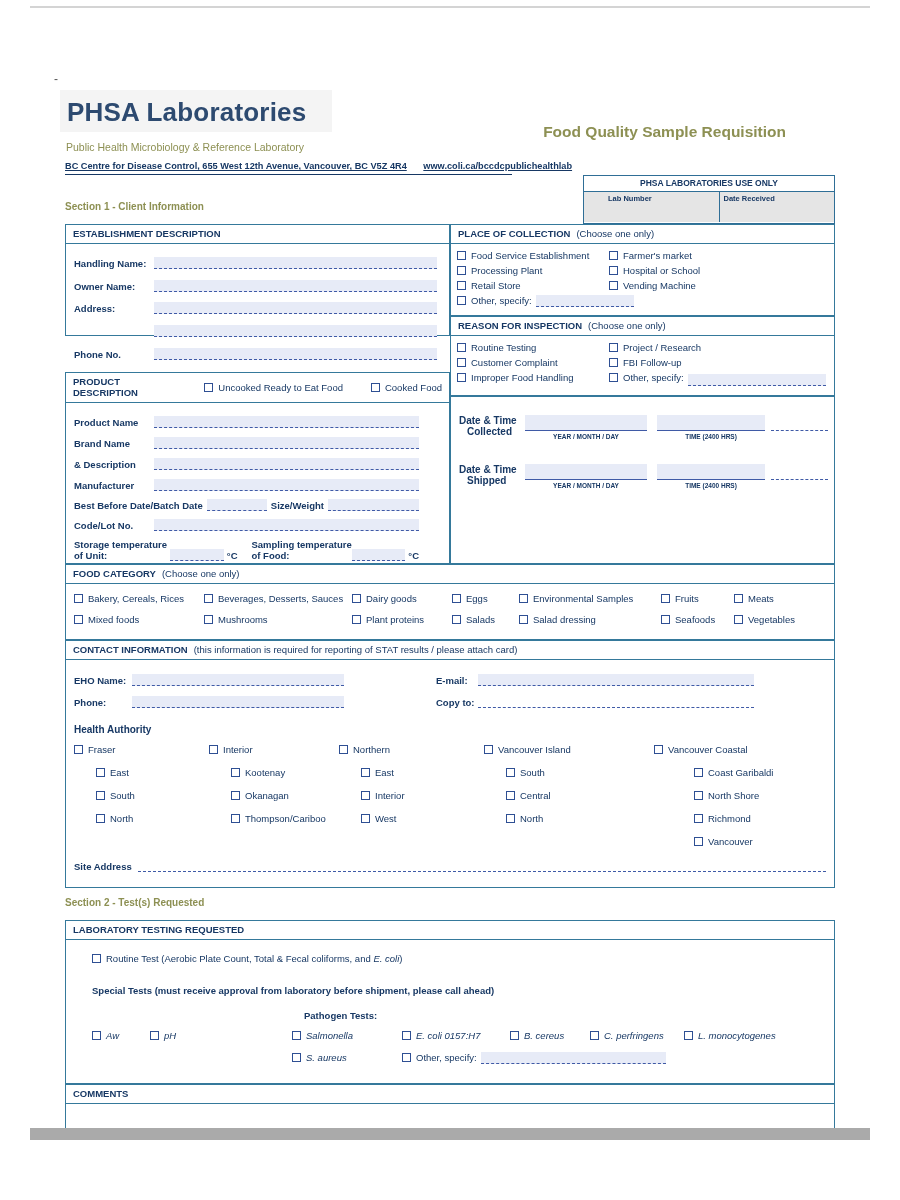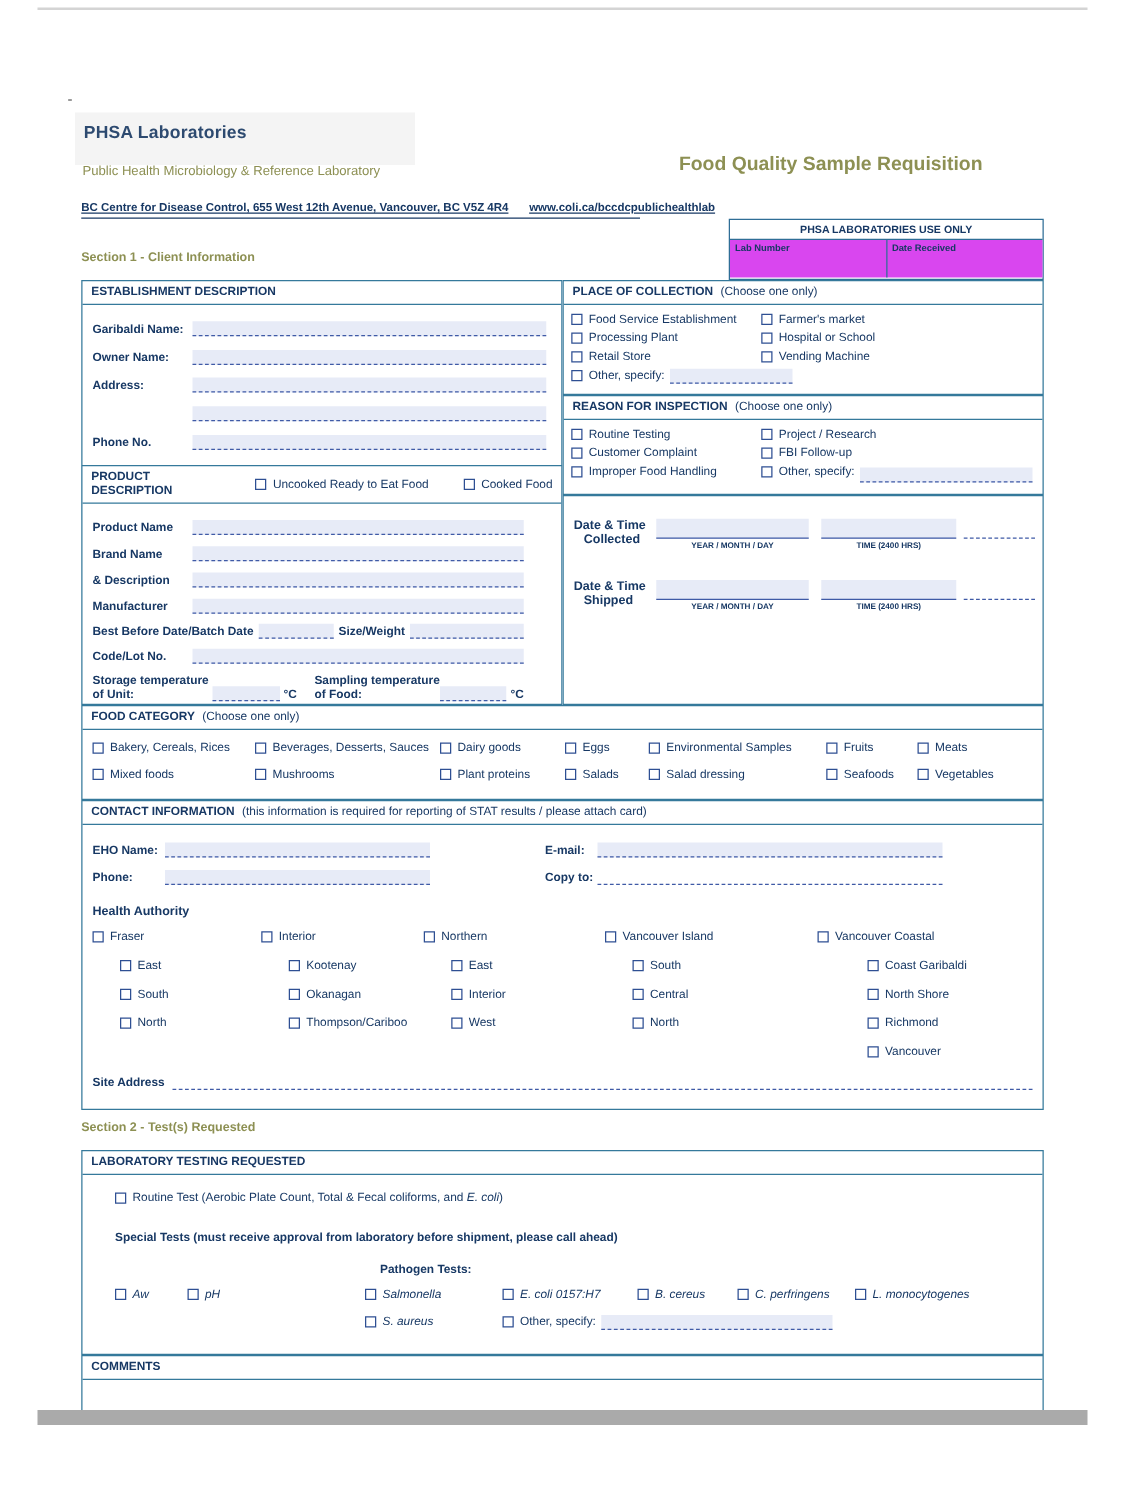--- a/index.html
+++ b/index.html
@@ -11,32 +11,32 @@
   }
   .b { font-weight:bold; }
 
   
   .top-edge { position:absolute; left:30px; top:6px; width:840px; height:2px; background:#d4d4d4; }
   .bottom-edge { position:absolute; left:30px; top:1128px; width:840px; height:12px; background:#aaaaaa; }
   .top-dash { position:absolute; left:54px; top:72px; font-size:12px; color:#555; }
 
   
   .logo-bg { position:absolute; left:60px; top:90px; width:272px; height:42px; background:#f4f4f4; }
-  .logo-text { position:absolute; left:67px; top:97px; font-size:14px; font-weight:bold; color:#2d4a70; letter-spacing:.2px; }
-  .dept { position:absolute; left:66px; top:131px; font-size:10.5px; color:#8d9053; }
+  .logo-text { position:absolute; left:67px; top:97px; font-size:26px; font-weight:bold; color:#2d4a70; letter-spacing:.2px; }
+  .dept { position:absolute; left:66px; top:141px; font-size:10.5px; color:#8d9053; }
   .addr-line { position:absolute; left:65px; top:161px; width:447px; font-size:9.2px; font-weight:bold; color:#173864;
                border-bottom:1.4px solid #173864; padding-bottom:3px; white-space:nowrap; }
   .addr-line span { text-decoration:underline; }
   .addr-line .web { margin-left:14px; }
   .form-title { position:absolute; right:114px; top:123px; font-size:15.5px; font-weight:bold; color:#8d9053; }
 
   
   .use-only { position:absolute; left:583px; top:175px; width:252px; height:49px; border:1.6px solid #2f6e96; background:#fff; }
   .uo-title { height:16px; line-height:15px; text-align:center; font-size:8.5px; font-weight:bold; color:#173864; border-bottom:1.6px solid #2f6e96; }
-  .uo-cells { display:flex; height:30px; background:#d946ef; }
+  .uo-cells { display:flex; height:30px; background:#e5e5e5;padding-left:20px; }
   .uo-cell { flex:1; padding:2px 4px; font-size:7.5px; font-weight:bold; color:#173864; }
   .uo-cell:first-child { border-right:1.6px solid #2f6e96; }
 
   .sec-heading { position:absolute; left:65px; font-size:10px; font-weight:bold; color:#8d9053; }
 
   
   .fbox { position:absolute; border:1.6px solid #35799b; background:#fff; }
   .fbox-hdr { display:flex; align-items:center; gap:6px; padding:3px 7px 4px; border-bottom:1.4px solid #35799b;
               font-size:9.5px; color:#173864; min-height:19px; }
   .hdr-sub { font-weight:normal; }
@@ -102,27 +102,27 @@
 <div class="use-only">
   <div class="uo-title">PHSA LABORATORIES USE ONLY</div>
   <div class="uo-cells">
     <div class="uo-cell"><span>Lab Number</span></div>
     <div class="uo-cell"><span>Date Received</span></div>
   </div>
 </div>
 
 <div class="sec-heading" style="top:201px;">Section 1 - Client Information</div>
 
-<div class="fbox" style="left:65px;top:224px;width:385px;height:192px;">
+<div class="fbox" style="left:65px;top:224px;width:385px;height:112px;">
   <div class="fbox-hdr">
       <span class="b">ESTABLISHMENT DESCRIPTION</span>
     </div>
   <div style="padding:4px 12px 0 8px;">
     <div class="frow" style="margin-top:9px;">
-        <span class="flbl" style="width:80px;">Garibaldi Name:</span>
+        <span class="flbl" style="width:80px;">Handling Name:</span>
         <span class="ln fill flex1"></span>
       </div>
     <div class="frow" style="margin-top:11px;">
         <span class="flbl" style="width:80px;">Owner Name:</span>
         <span class="ln fill flex1"></span>
       </div>
     <div class="frow" style="margin-top:10px;">
         <span class="flbl" style="width:80px;">Address:</span>
         <span class="ln fill flex1"></span>
       </div>

